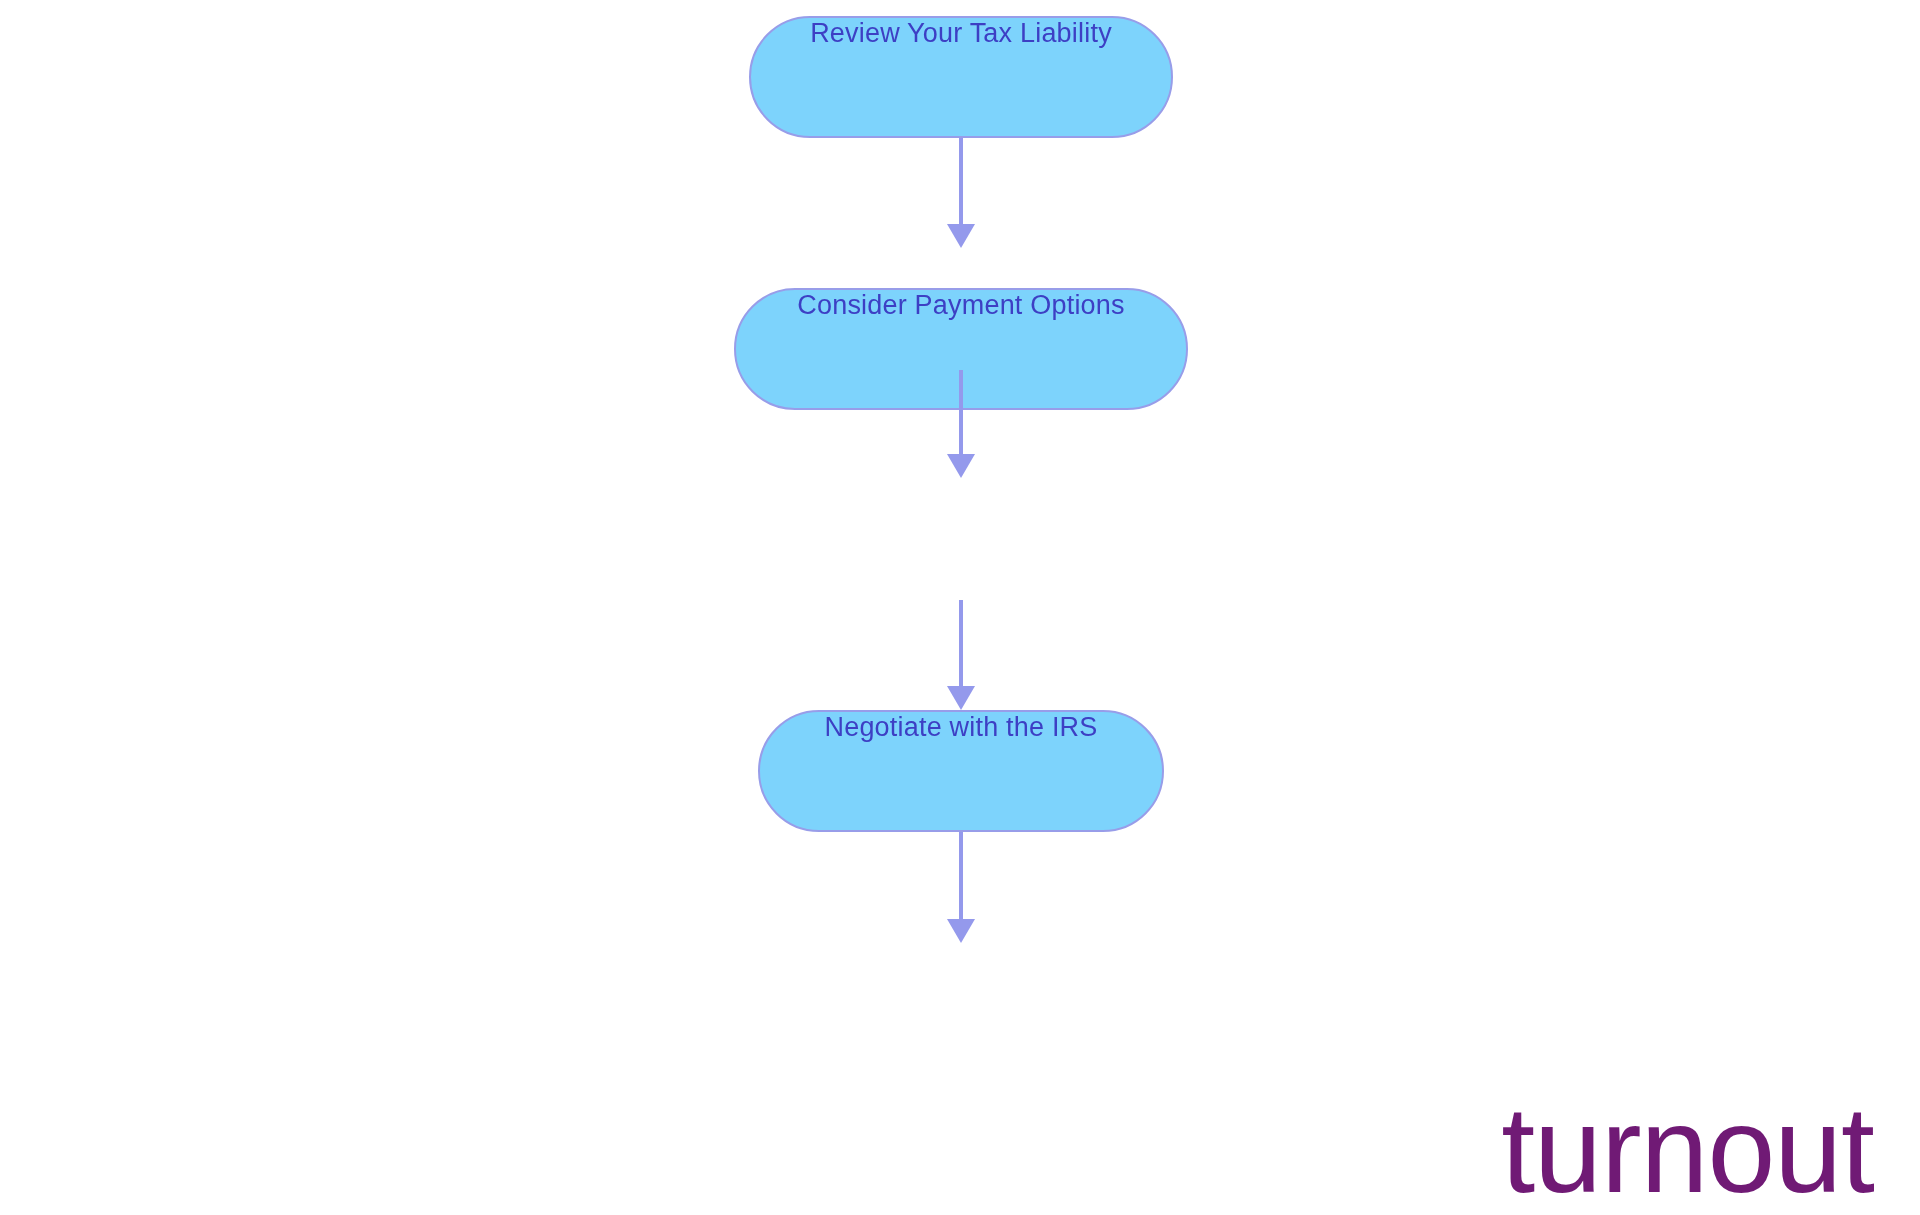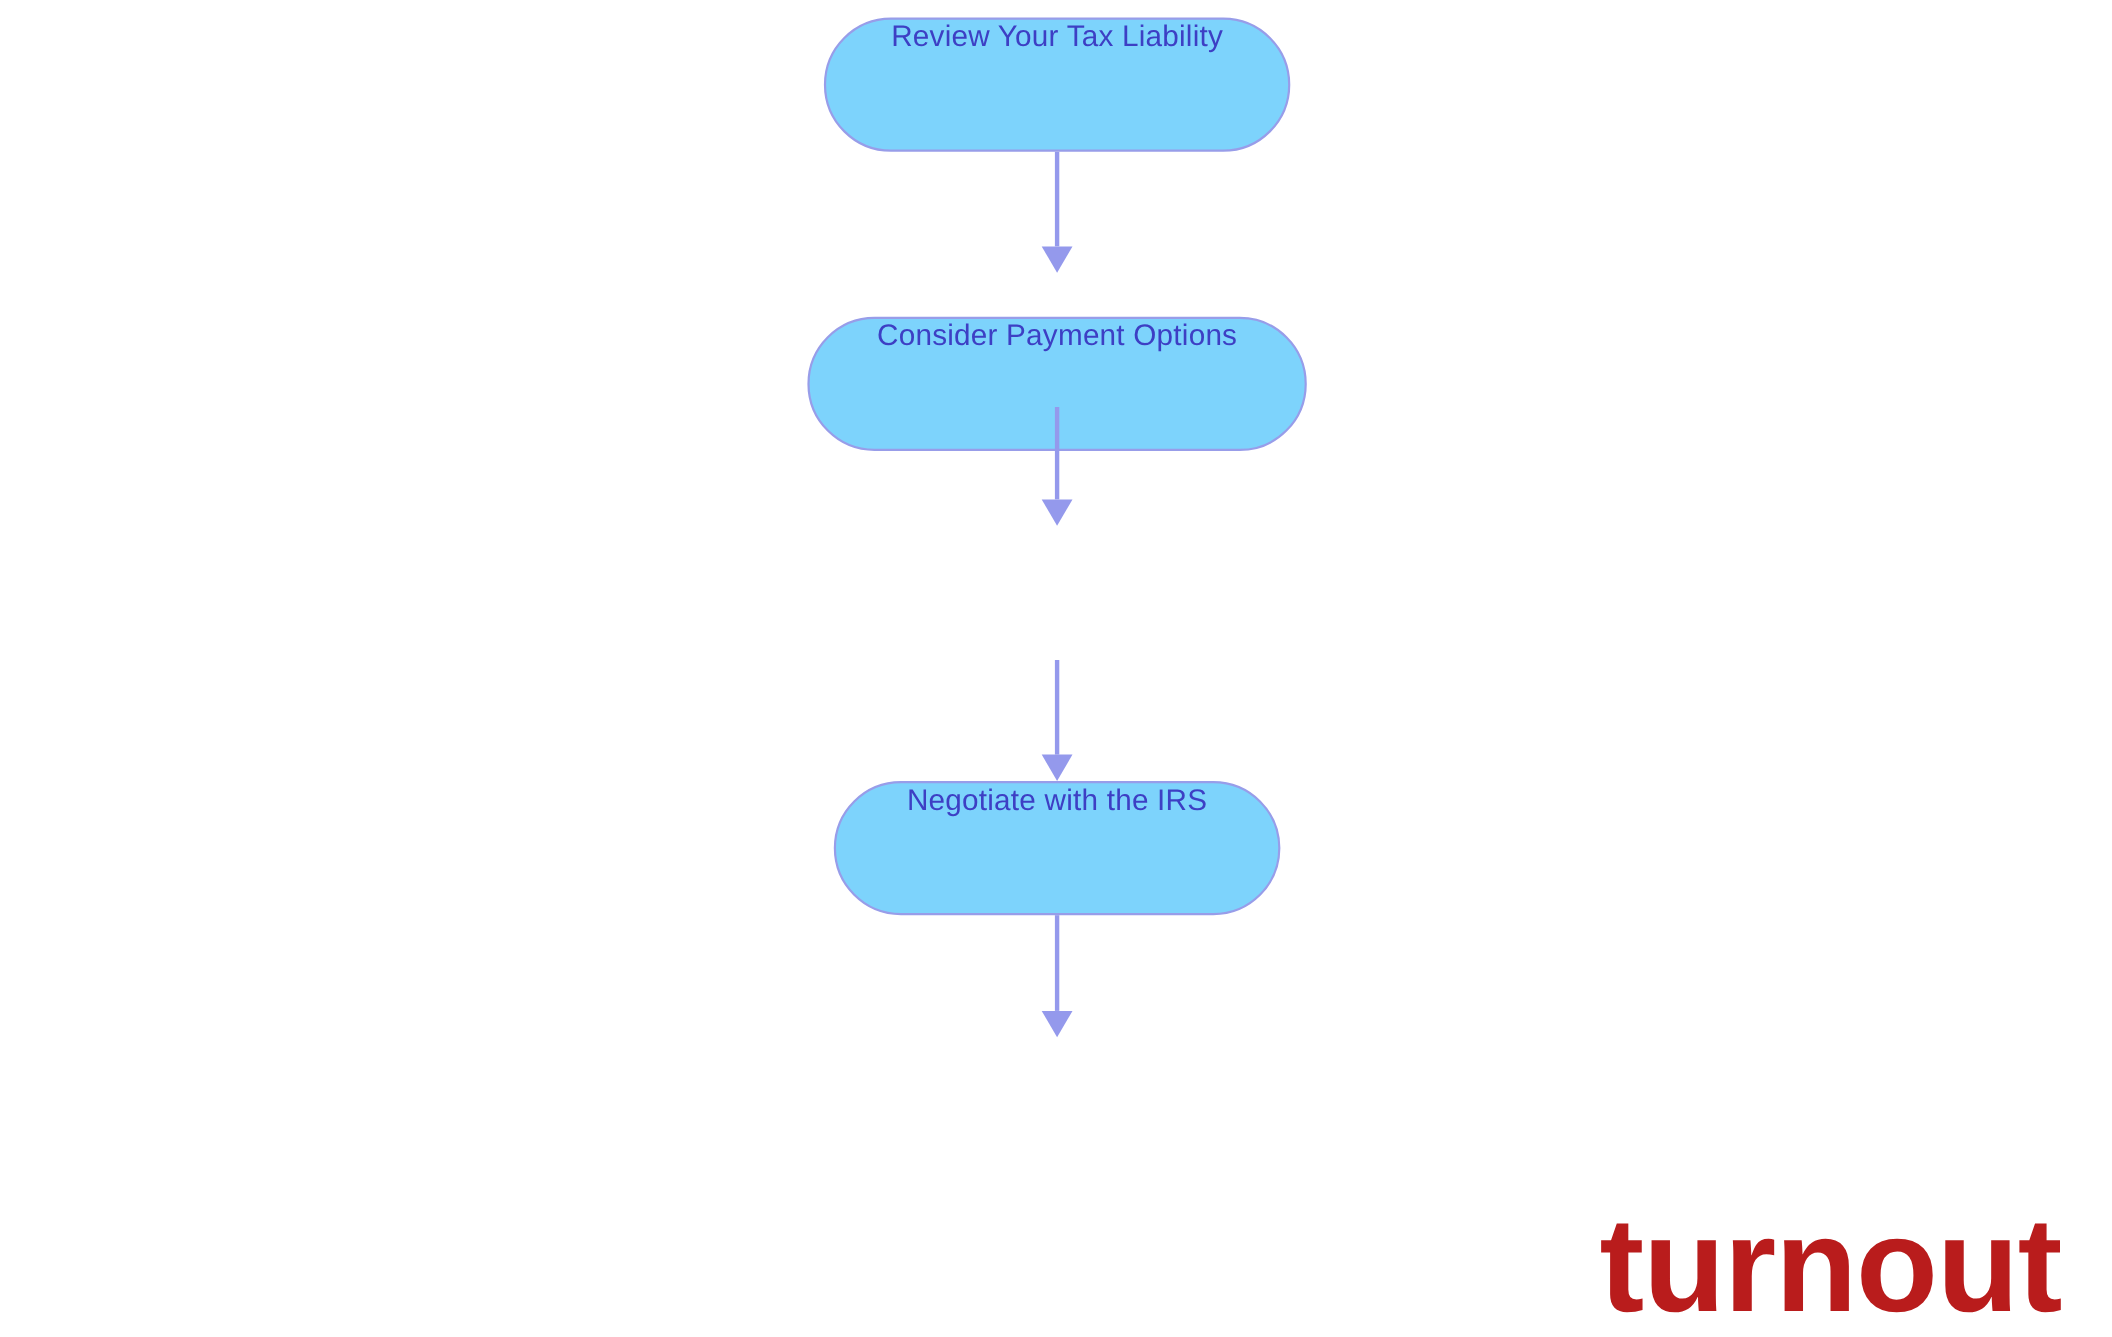--- a/index.html
+++ b/index.html
@@ -57,23 +57,23 @@
   }
   .arrow-1 { top: 138px; height: 110px; }
   .arrow-2 { top: 370px; height: 108px; }
   .arrow-3 { top: 600px; height: 110px; }
   .arrow-4 { top: 832px; height: 111px; }
 
   .logo {
     position: absolute;
     right: 46px;
     bottom: 4px;
-    color: #b91c1c;
+    color: #701a75;
     font-size: 122px;
-    font-weight: 700;
+    font-weight: 400;
     line-height: 1;
     letter-spacing: -1px;
   }
 </style>
 </head>
 <body>
 
 <div class="canvas">
 
   <div class="node node-1">

